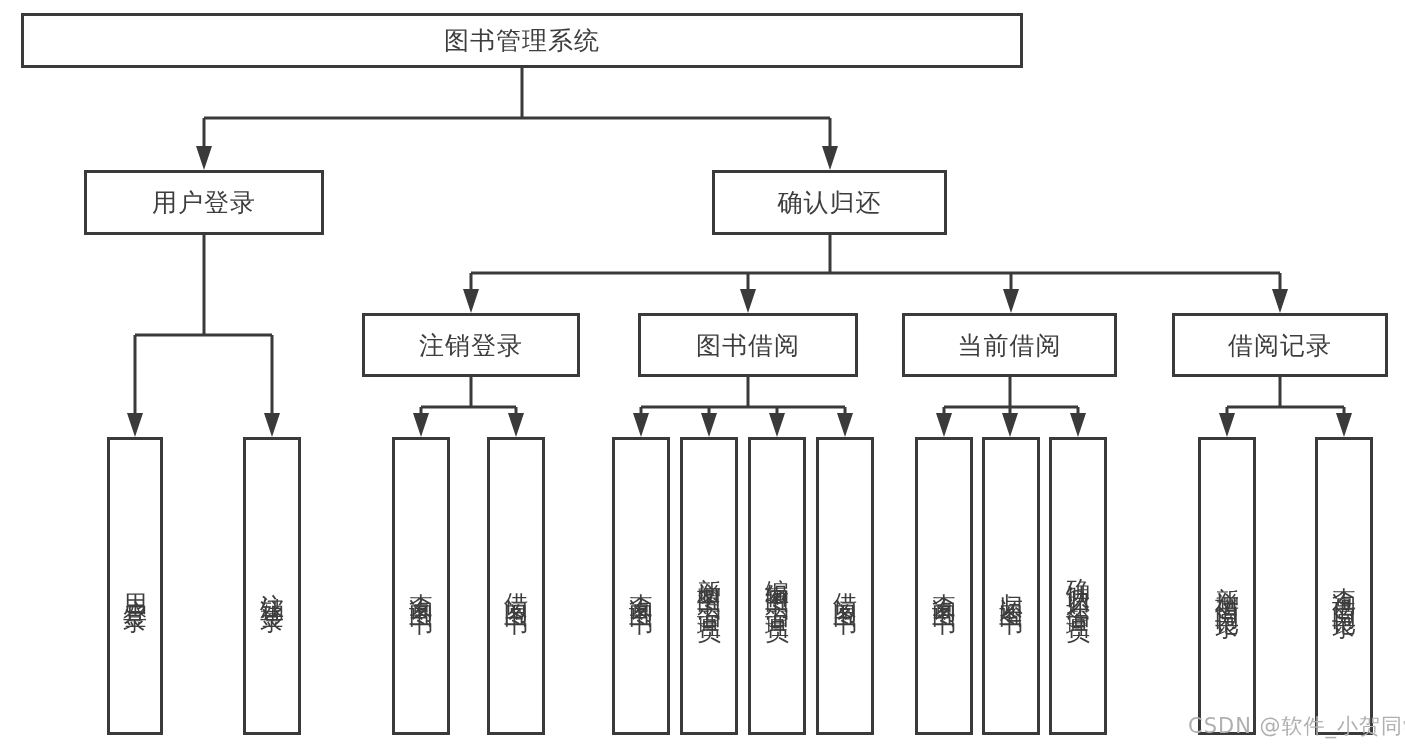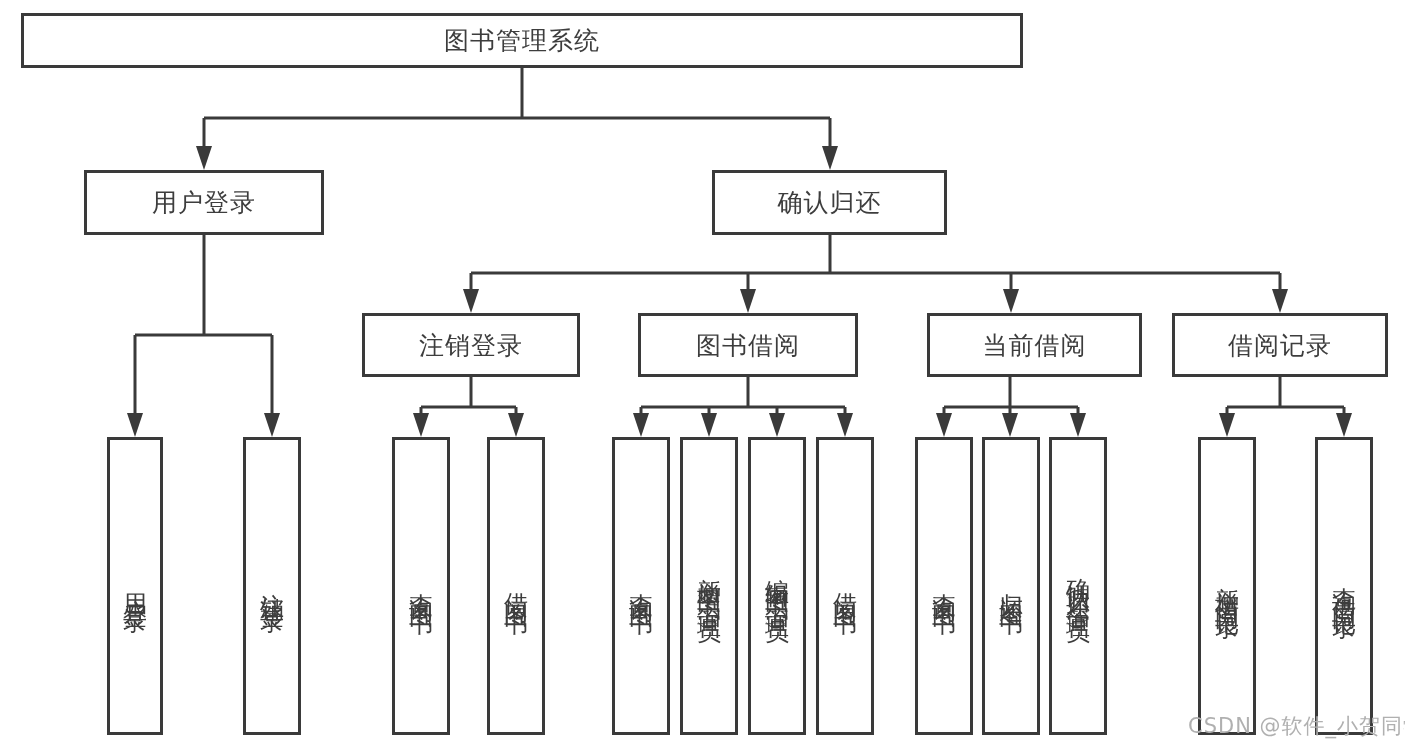--- a/index.html
+++ b/index.html
@@ -42,21 +42,21 @@
     letter-spacing: 6px;
     line-height: 1;
     white-space: nowrap;
   }
   
   #n-root           { left: 21px;   top: 13px;  width: 1002px; height: 55px; }
   #n-user-login     { left: 84px;   top: 170px; width: 240px;  height: 65px; }
   #n-book-mgmt      { left: 712px;  top: 170px; width: 235px;  height: 65px; }
   #n-new-book-rec   { left: 362px;  top: 313px; width: 218px;  height: 64px; }
   #n-book-borrow    { left: 638px;  top: 313px; width: 220px;  height: 64px; }
-  #n-current-borrow { left: 902px;  top: 313px; width: 215px;  height: 64px; margin-left: 25px; }
+  #n-current-borrow { left: 902px;  top: 313px; width: 215px;  height: 64px; }
   #n-borrow-records { left: 1172px; top: 313px; width: 216px;  height: 64px; }
   
   #n-user-login-leaf { left: 107px;  width: 56px; }
   #n-logout-leaf     { left: 243px; }
   #n-nb-query        { left: 392px; }
   #n-nb-borrow       { left: 487px; }
   #n-bb-query        { left: 612px; }
   #n-bb-add          { left: 680px; }
   #n-bb-edit         { left: 748px; }
   #n-bb-borrow       { left: 816px; }

